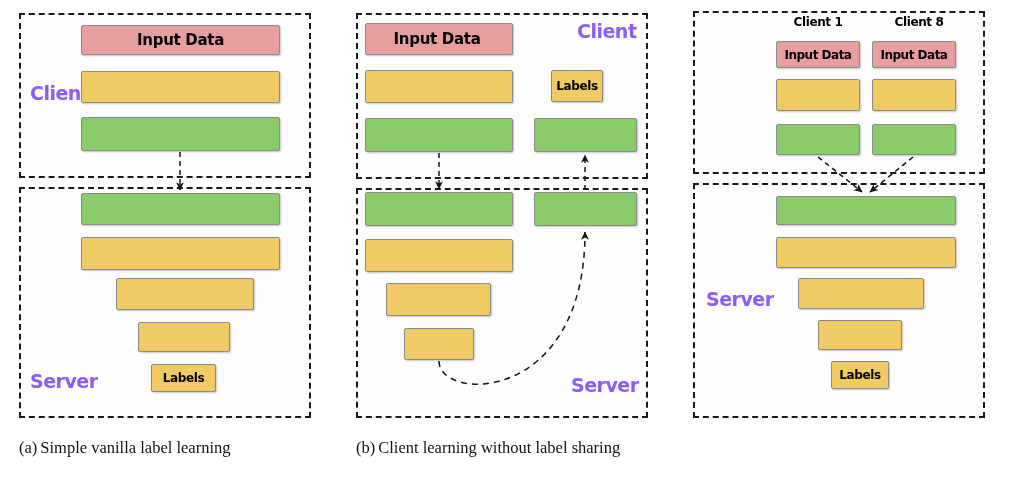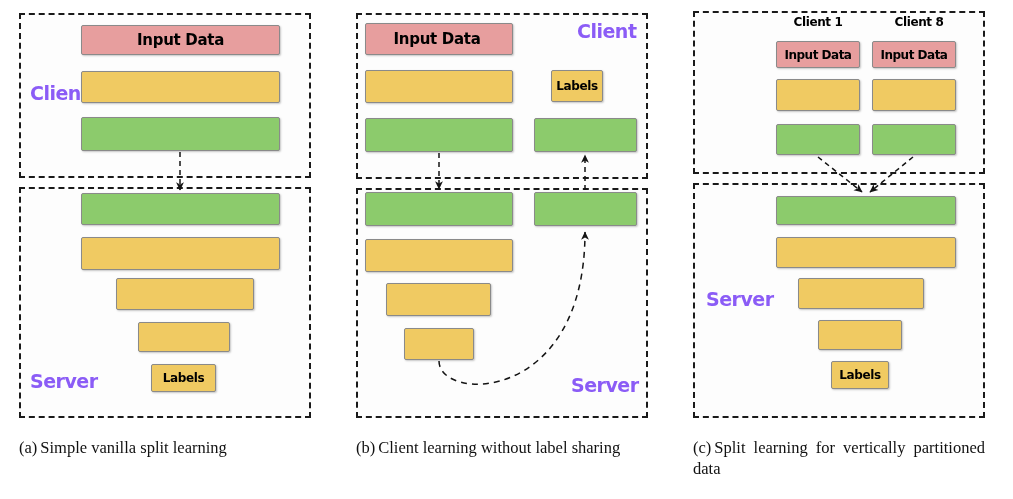--- a/index.html
+++ b/index.html
@@ -159,21 +159,21 @@
         <defs>
           <marker id="ah-a" markerWidth="7" markerHeight="7" refX="5.2" refY="3" orient="auto">
             <path d="M0,0.4 L5.6,3 L0,5.6 L1.5,3 Z" fill="#141414"></path>
           </marker>
         </defs>
         <path d="M172,152 L172,190" stroke="#141414" stroke-width="1.5" stroke-dasharray="5,4" fill="none" marker-end="url(#ah-a)"></path>
       </svg>
     </div>
 
     <div class="caption">
-      <span class="lbl">(a)</span><span>Simple vanilla split learning</span>
+      <span class="lbl">(a)</span><span>Simple vanilla label learning</span>
     </div>
   </div>
 
   <div class="panel" id="panel-b">
     <div class="diagram">
 
       <div class="region region-client"></div>
       <div class="region region-server"></div>
 
       <div class="region-labelupper region-label" style="left:232px; top:20px;">Client</div>
@@ -254,18 +254,15 @@
         <defs>
           <marker id="ah-c" markerWidth="7" markerHeight="7" refX="5.2" refY="3" orient="auto">
             <path d="M0,0.4 L5.6,3 L0,5.6 L1.5,3 Z" fill="#141414"></path>
           </marker>
         </defs>
         <path d="M136,157 L180,192" stroke="#141414" stroke-width="1.5" stroke-dasharray="5,4" fill="none" marker-end="url(#ah-c)"></path>
         <path d="M231,157 L188,192" stroke="#141414" stroke-width="1.5" stroke-dasharray="5,4" fill="none" marker-end="url(#ah-c)"></path>
       </svg>
     </div>
 
-    <div class="caption">
-      <span class="lbl">(c)</span><span>Split learning for vertically partitioned data</span>
-    </div>
   </div>
 
 </div>
 
 </body></html>

